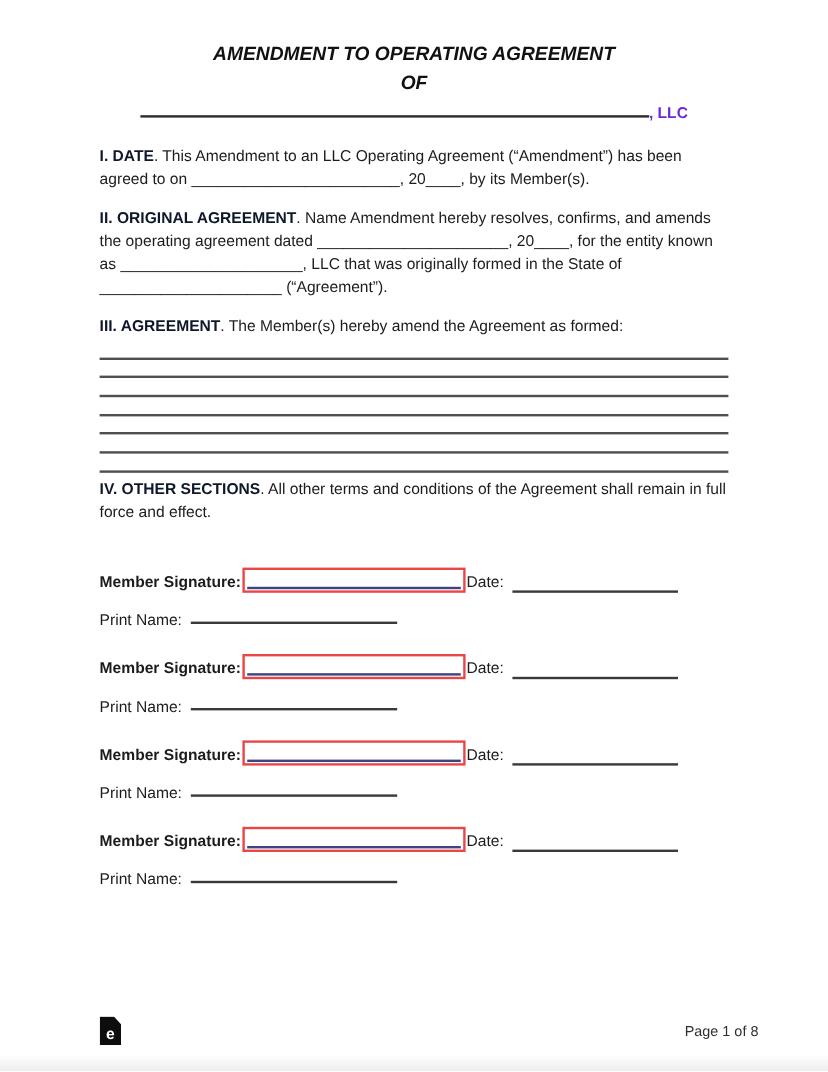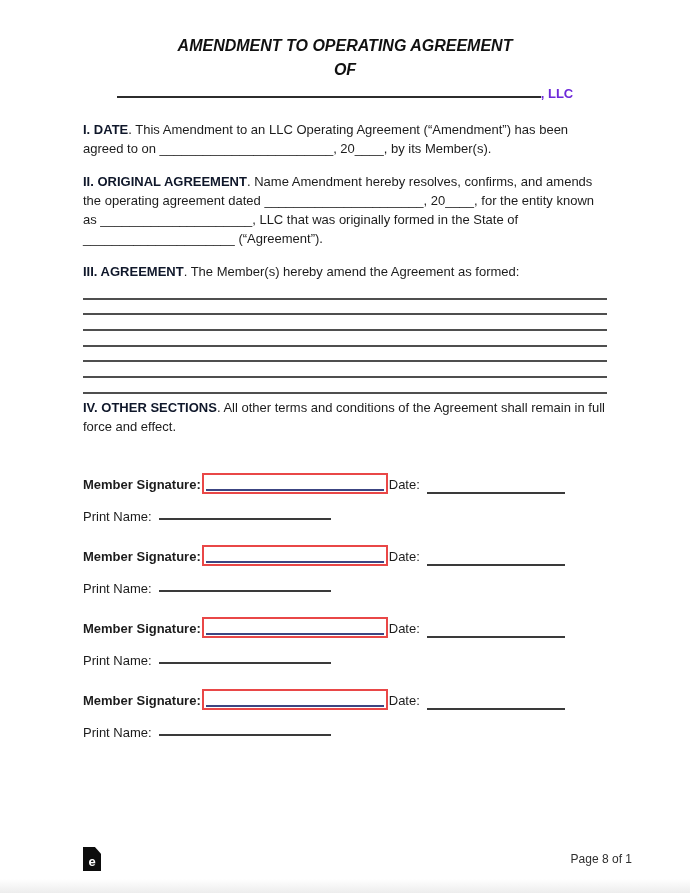--- a/index.html
+++ b/index.html
@@ -166,16 +166,16 @@
           <span>Print Name:</span>
           <span class="blank print-blank"></span>
         </div>
       </div>
     </div>
 
   <div class="footer">
     <div class="eforms-logo">
         <span>e</span>
       </div>
-    <div class="page-indicator">Page 8 of 1</div>
+    <div class="page-indicator">Page 1 of 8</div>
   </div>
 
 </div>
 
 </body></html>

